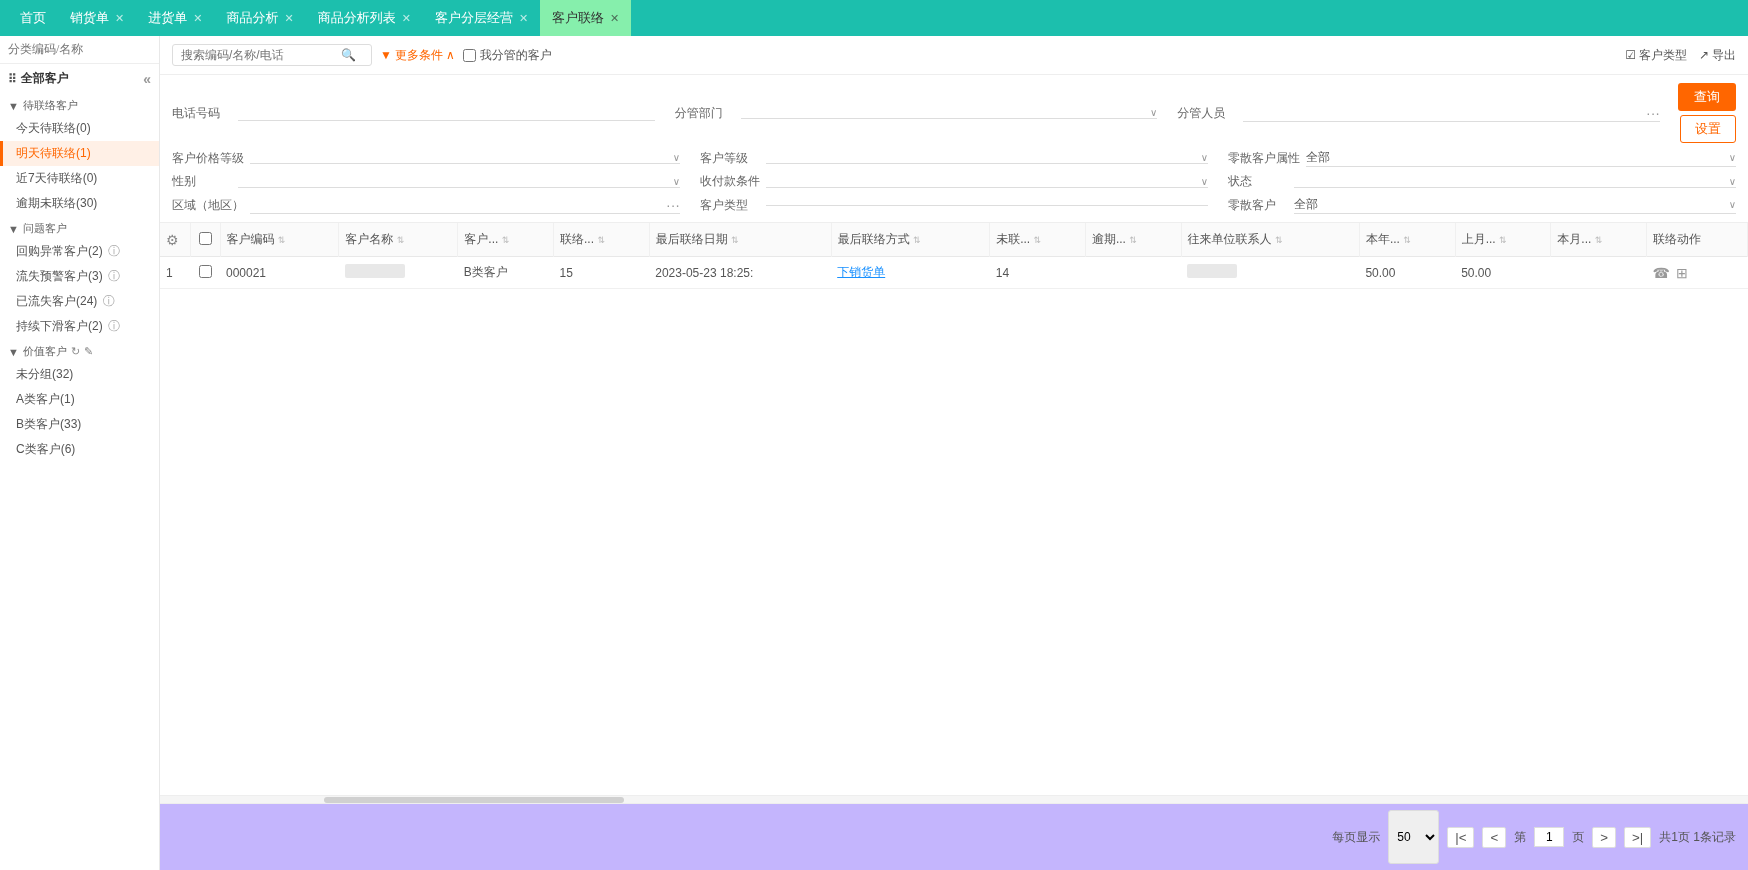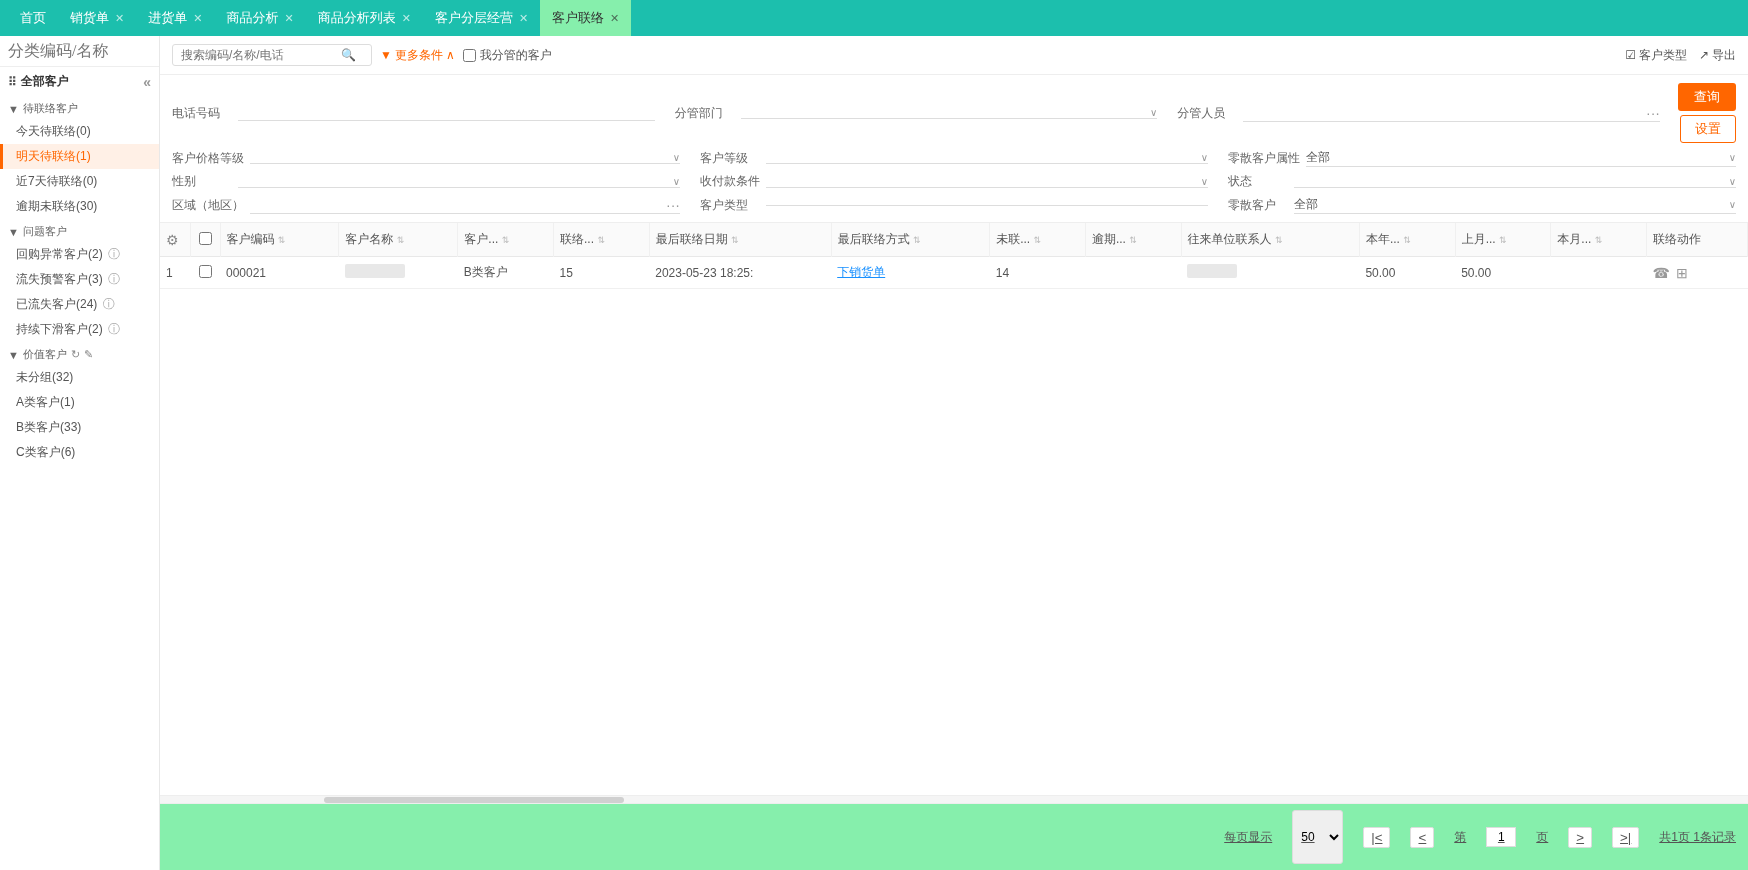--- a/index.html
+++ b/index.html
@@ -43,21 +43,21 @@
     .sidebar-search {
       display: flex;
       align-items: center;
       padding: 6px 8px;
       border-bottom: 1px solid #eee;
     }
     .sidebar-search input {
       flex: 1;
       border: none;
       outline: none;
-      font-size: 16px;
+      font-size: 12px;
       color: #999;
       font-family: Liberation Serif, serif;
     }
 
     .sidebar-section-header {
       display: flex;
       align-items: center;
       padding: 6px 8px;
       font-weight: bold;
       font-size: 12px;
@@ -253,26 +253,25 @@
     .link-text { color: #1890ff; cursor: pointer; text-decoration: underline; }
     .action-icons { display: flex; gap: 6px; color: #999; }
     .action-icon { cursor: pointer; font-size: 14px; }
 
     
     .table-footer {
       display: flex;
       align-items: center;
       justify-content: flex-end;
       padding: 6px 12px;
-      background: #86efac;
+      background: #c4b5fd;
       border-top: 1px solid #eee;
       font-size: 12px;
       color: #555;
-      gap: 20px;
-      text-decoration: underline;
+      gap: 8px;
     }
     .page-size-select {
       border: 1px solid #ddd;
       border-radius: 3px;
       padding: 18px 4px;
       font-size: 12px;
     }
     .page-btn {
       border: 1px solid #ddd;
       background: #fff;

